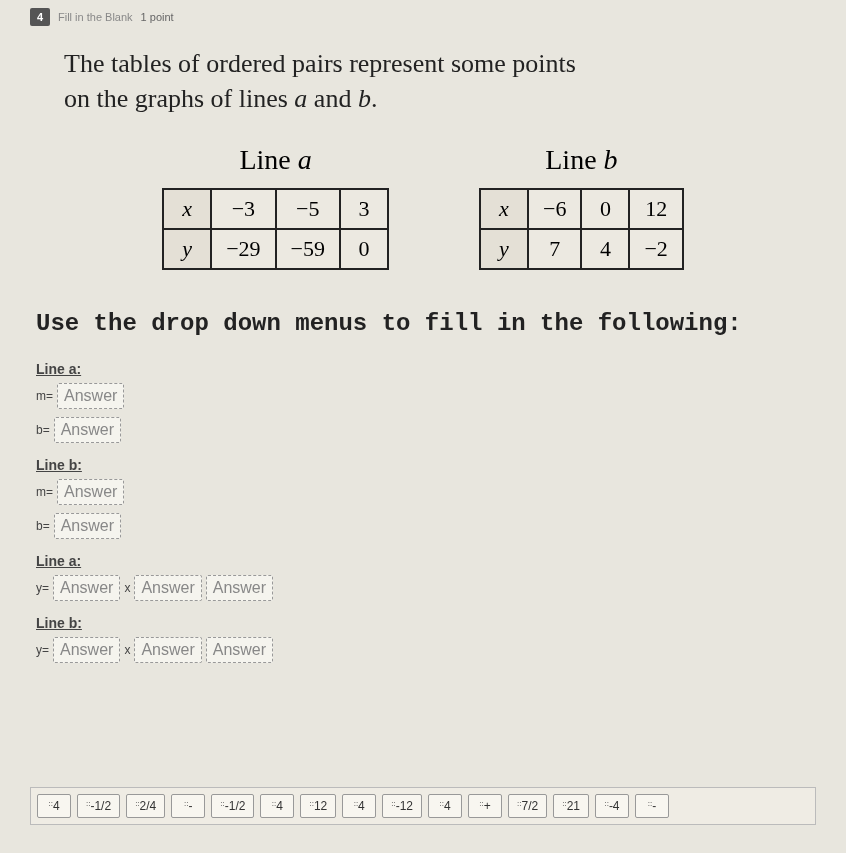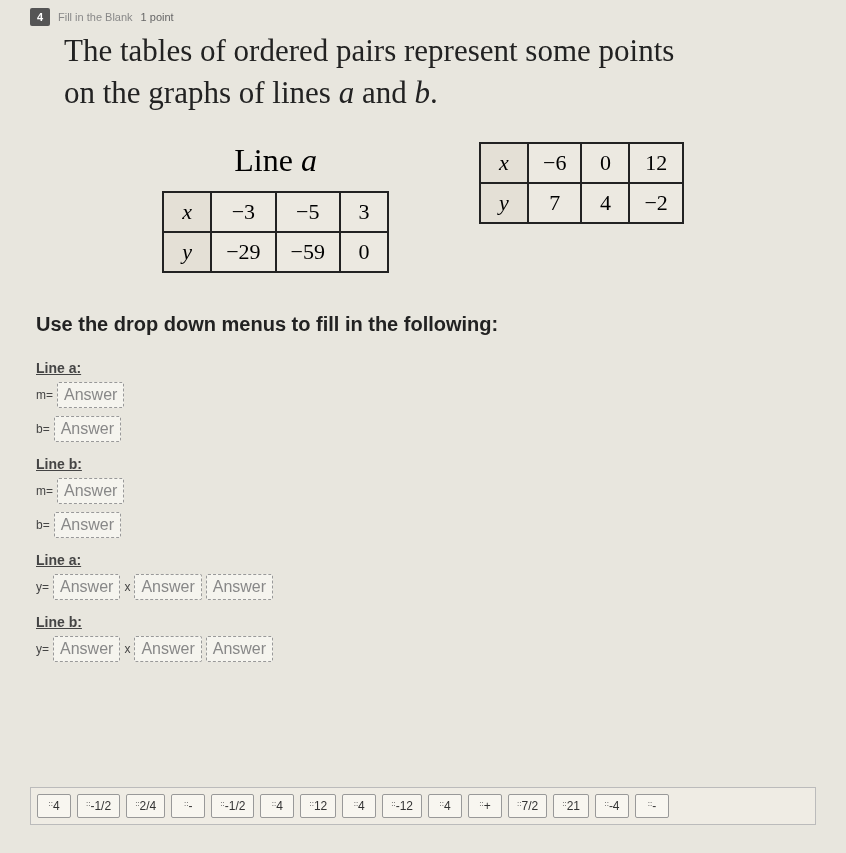--- a/index.html
+++ b/index.html
@@ -34,57 +34,57 @@
     height: 18px;
     display: flex;
     align-items: center;
     justify-content: center;
     border-radius: 2px;
     font-weight: bold;
     font-size: 11px;
   }
   .header-link { color: #888; }
   .prompt {
-    font-size: 31px;
+    font-size: 26px;
     line-height: 1.35;
     color: #222;
-    margin: 4px 0 28px 34px;
+    margin: 20px 0 28px 34px;
   }
   .prompt .ital { font-style: italic; }
   .tables-row {
     display: flex;
     justify-content: center;
     gap: 90px;
     margin-bottom: 40px;
   }
   .table-block { text-align: center; }
   .table-title {
-    font-size: 32px;
+    font-size: 28px;
     margin-bottom: 12px;
   }
   .table-title .ital { font-style: italic; }
   table.data {
     border-collapse: collapse;
     font-size: 22px;
   }
   table.data td {
     border: 2px solid #222;
     padding: 6px 14px;
     text-align: center;
     min-width: 48px;
     background: #ece9e1;
   }
   table.data td.hdr {
     font-style: italic;
     background: #e4e0d6;
   }
   .instruction {
-    font-family: Liberation Sans, sans-serif;
+    font-family: Liberation Mono, monospace;
     font-weight: bold;
-    font-size: 20px;
+    font-size: 24px;
     color: #222;
     margin: 0 0 24px 6px;
   }
   .answers {
     font-family: Arial, sans-serif;
     font-size: 12px;
     color: #444;
     margin-left: 6px;
   }
   .line-label {
@@ -170,20 +170,23 @@
           <td class="hdr">y</td>
           <td>−29</td>
           <td>−59</td>
           <td>0</td>
         </tr>
       </tbody>
         </table>
     </div>
 
     <div class="table-block">
+      <div class="table-title">
+        <span>Line  </span><span class="ital">b</span>
+      </div>
       <table class="data">
         <tbody>
             <tr>
           <td class="hdr">x</td>
           <td>−6</td>
           <td>0</td>
           <td>12</td>
         </tr>
         <tr>
           <td class="hdr">y</td>

